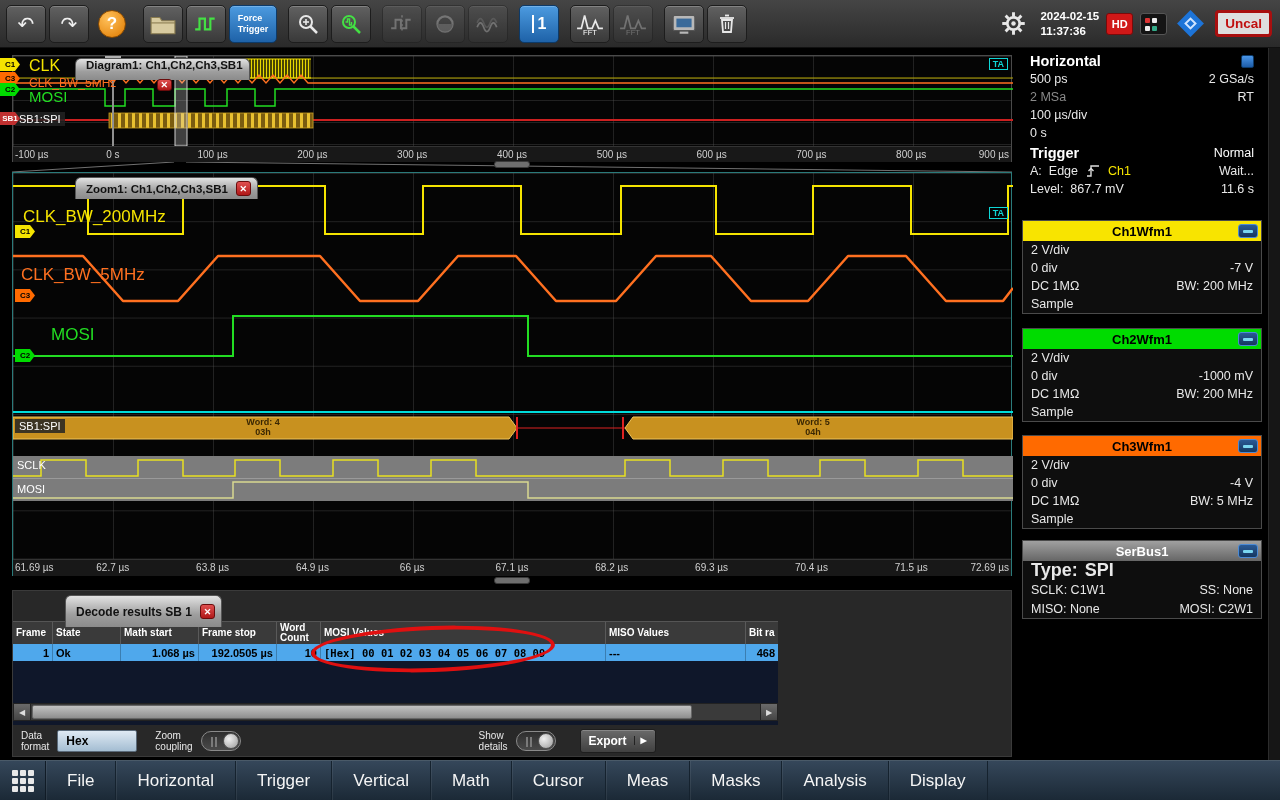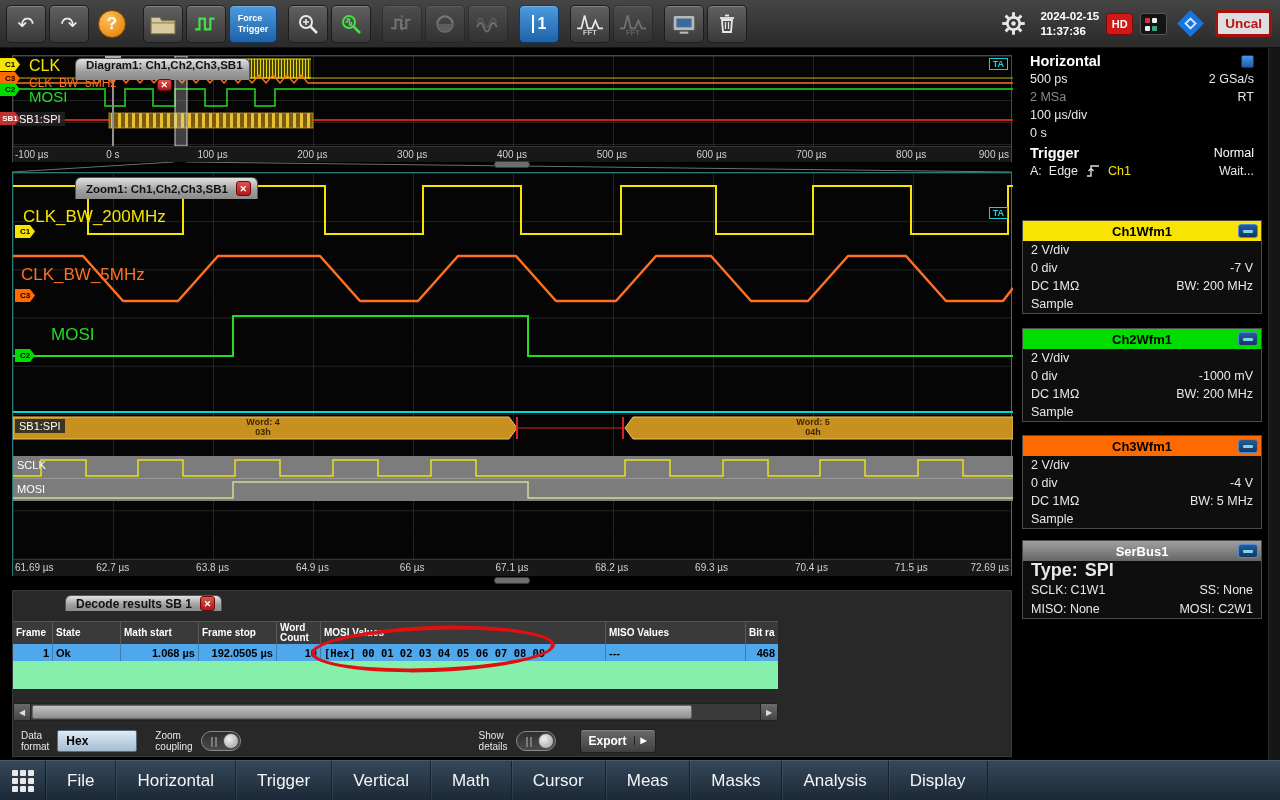--- a/index.html
+++ b/index.html
@@ -70,22 +70,22 @@
            color:#3a2703;font-weight:bold;}
   .glabel{position:absolute;z-index:4;font-size:11px;color:#fff;}
   .chtag{position:absolute;z-index:7;width:20px;height:13px;font-size:8px;font-weight:bold;color:#000;
          display:flex;align-items:center;justify-content:center;
          clip-path:polygon(0 0,75% 0,100% 50%,75% 100%,0 100%);}
   .splitter{position:absolute;width:36px;height:7px;background:#6e6e6e;border-radius:3px;z-index:8;border:1px solid #3a3a3a;}
   .connector{position:absolute;left:12px;top:162px;width:1000px;height:10px;z-index:1;}
 
   
   .decode{position:absolute;left:12px;top:590px;width:1000px;height:167px;background:#282828;border:1px solid #3a3a3a;}
-  .decode .tab{font-size:12px;height:16px;}
-  .tablewrap{position:absolute;left:0;top:30px;width:765px;height:68px;background:#86efac;border-top:1px solid #555;}
+  .decode .tab{font-size:12px;height:32px;}
+  .tablewrap{position:absolute;left:0;top:30px;width:765px;height:104px;background:#0f172a;border-top:1px solid #555;}
   .thead{display:flex;height:22px;background:#3a3a3a;}
   .th{border-right:1px solid #5a5a5a;color:#fff;font-size:10px;font-weight:bold;line-height:10px;
       display:flex;align-items:center;padding:0 3px;white-space:pre-line;}
   .trow{display:flex;height:17px;background:#4fa8ec;}
   .td{border-right:1px solid rgba(0,0,0,.25);color:#000;font-size:11px;font-weight:bold;
       display:flex;align-items:center;padding:0 3px;overflow:hidden;white-space:nowrap;}
   .td.r{justify-content:flex-end;}
   .td.mono{font-family:"DejaVu Sans Mono",monospace;font-size:10.5px;}
   .c0{width:40px;} .c1{width:68px;} .c2{width:78px;} .c3{width:78px;} .c4{width:44px;}
   .c5{width:285px;} .c6{width:140px;} .c7{width:32px;border-right:none;}
@@ -502,20 +502,27 @@
           <span>A:</span>
           <span>Edge</span>
           <svg width="16" height="14" viewBox="0 0 16 14">
               <path d="M2 12 H6 V2 H14" fill="none" stroke="#ddd" stroke-width="1.4"></path>
               <path d="M3.5 7 L6 4.5 8.5 7" fill="none" stroke="#ddd" stroke-width="1.4"></path>
             </svg>
           <span class="yel">Ch1</span>
         </span>
         <span>Wait...</span>
       </div>
+      <div class="srow">
+        <span class="lgroup">
+          <span>Level:</span>
+          <span>867.7 mV</span>
+        </span>
+        <span>11.6 s</span>
+      </div>
     </div>
 
     <div class="spanel" style="top:172px;">
       <div class="ch-head" style="background:#f8e400;">
         <span>Ch1Wfm1</span>
         <span class="minbtn">
             <i></i>
           </span>
       </div>
       <div class="srow">

